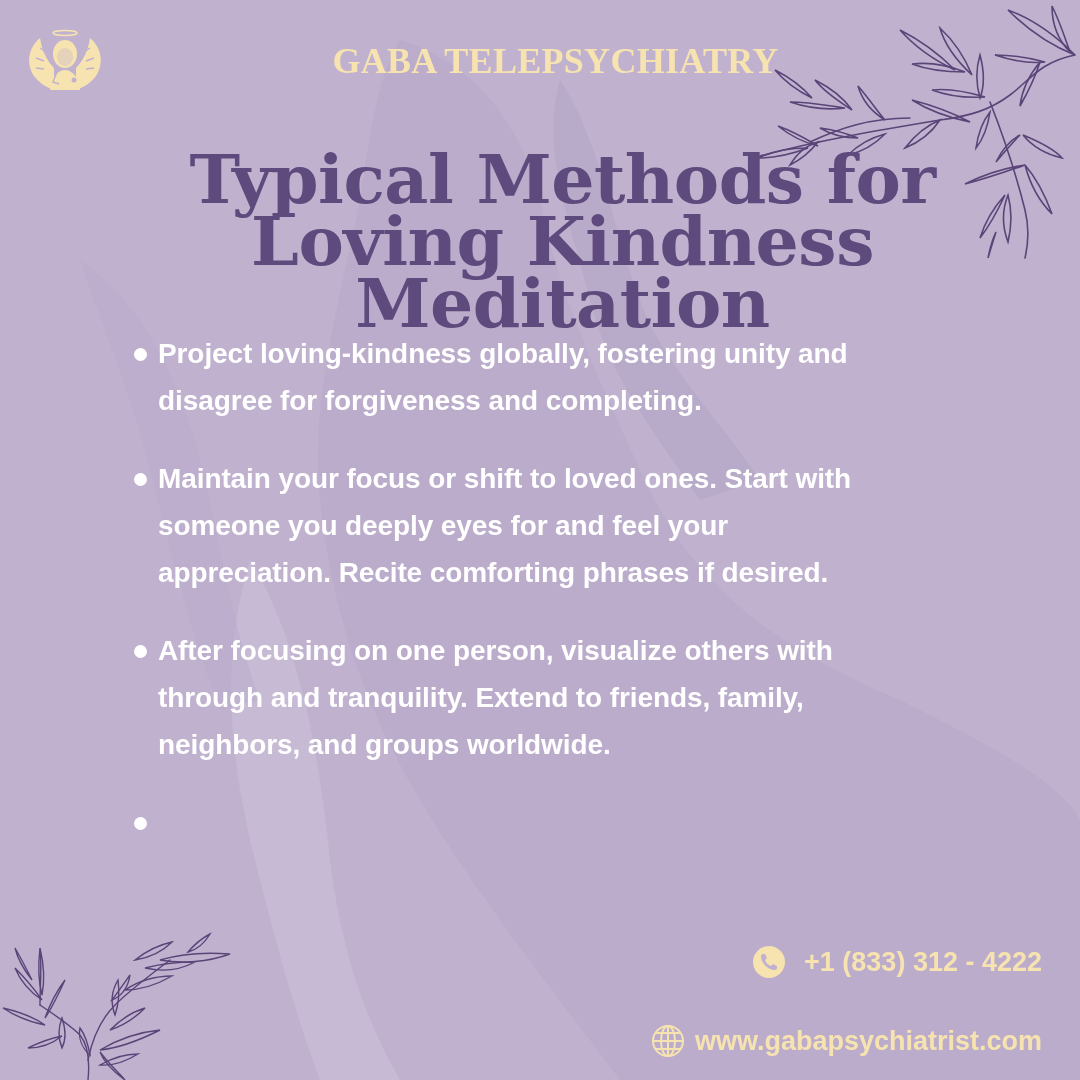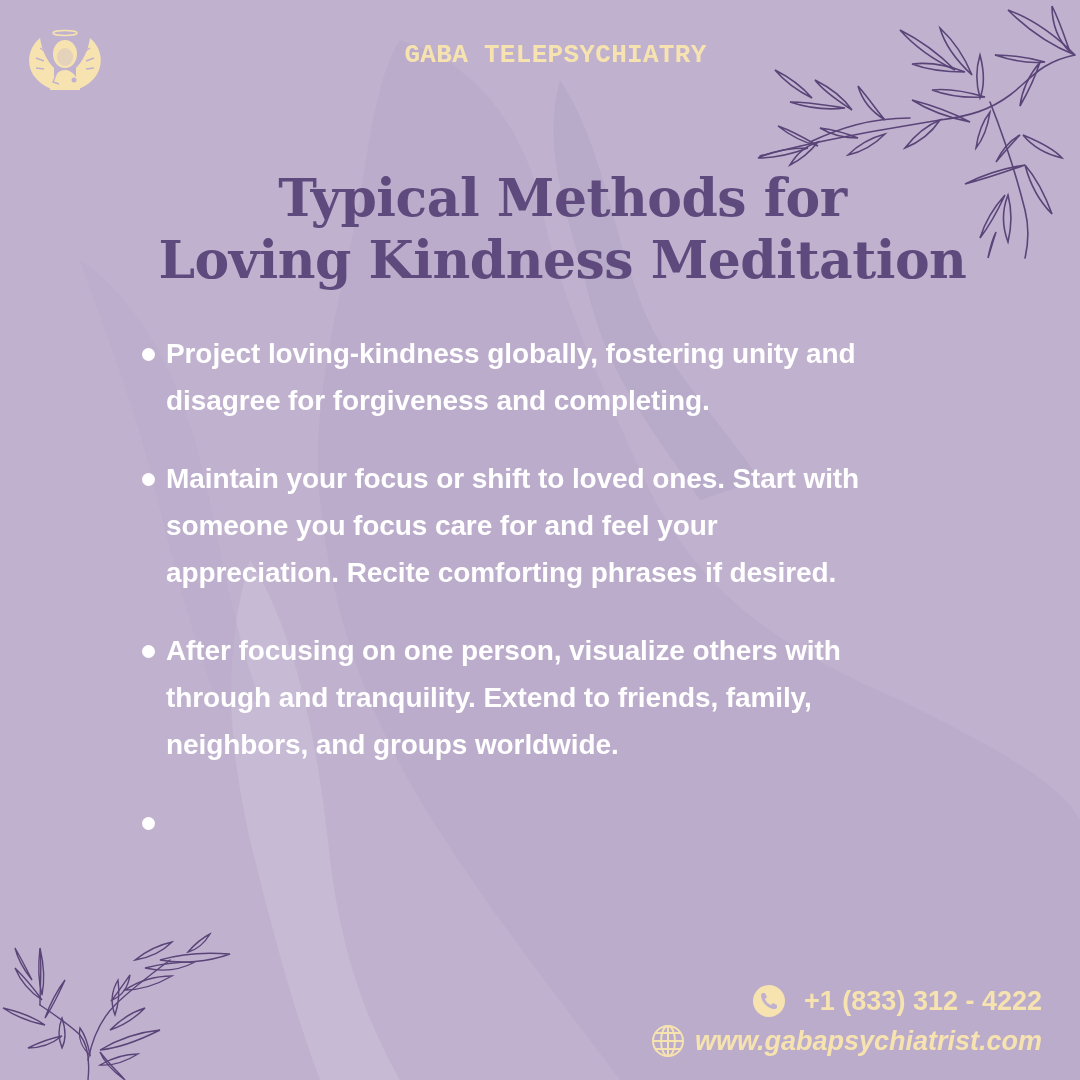--- a/index.html
+++ b/index.html
@@ -7,37 +7,37 @@
       width: 1080px; height: 1080px; overflow: hidden;
       background: #c0b2cf;
       position: relative;
       font-family: "Liberation Sans", sans-serif;
     }
     .bg-stroke { position: absolute; pointer-events: none; }
     .logo { position: absolute; left: 24px; top: 24px; width: 82px; height: 72px; }
     .brand {
       position: absolute; left: 0; right: 0; top: 40px;
       text-align: center;
-      font-family: Liberation Mono, monospace; font-weight: bold;
-      font-size: 26px; letter-spacing: 0.3px;
+      font-family: Liberation Serif, serif; font-weight: bold;
+      font-size: 36px; letter-spacing: 0.3px;
       color: #f7e3b0;
       margin-left: 31px;
     }
     .title {
-      position: absolute; left: 0; right: 0; top: 167px;
+      position: absolute; left: 0; right: 0; top: 148px;
       text-align: center;
       font-family: "DejaVu Serif", serif; font-weight: bold;
-      font-size: 52px; line-height: 62px;
+      font-size: 68px; line-height: 62px;
       color: #5f4a7e;
       letter-spacing: -0.5px;
       margin-left: 45px;
     }
     .branch { position: absolute; pointer-events: none; }
     .bullets {
-      position: absolute; left: 140px; top: 330px; width: 830px;
+      position: absolute; left: 132px; top: 330px; width: 830px;
       margin: 0; padding: 0; list-style: none;
     }
     .bullet {
       position: relative;
       padding-left: 26px;
       color: #ffffff;
       font-weight: bold;
       font-size: 28px; line-height: 47px;
       margin-bottom: 31px;
       letter-spacing: -0.1px;
@@ -45,22 +45,22 @@
     .bullet-dot {
       position: absolute; left: 2px; top: 18px;
       width: 13px; height: 13px; border-radius: 50%;
       background: #ffffff;
     }
     .contact {
       position: absolute; right: 38px;
       display: flex; align-items: center; gap: 10px;
       color: #f7e3b0; font-weight: bold; font-size: 27px;
     }
-    .contact.phone { top: 984px; gap: 18px; }
-    .contact.web { top: 1024px; font-style: italic; }
+    .contact.phone { top: 945px; gap: 18px; }
+    .contact.web { top: 1024px; }
     .contact svg { display: block; }
   </style>
 </head>
 <body>
 
 <svg class="bg-stroke" width="1080" height="1080" viewBox="0 0 1080 1080" style="left:0;top:0;">
   <path d="M400 40 C 470 60, 520 120, 540 200 C 560 300, 600 380, 640 470 C 690 580, 760 640, 900 700 C 980 740, 1060 780, 1080 820 L1080 1080 L 620 1080 C 560 1000, 480 900, 420 800 C 360 700, 330 600, 320 500 C 310 400, 340 300, 360 200 C 370 130, 380 70, 400 40 Z" fill="#b7a8c8" opacity="0.55"></path>
   <path d="M250 560 C 300 640, 320 760, 330 860 C 340 940, 360 1010, 400 1080 L 320 1080 C 290 1000, 270 920, 250 840 C 230 750, 220 660, 250 560 Z" fill="#d0c4dc" opacity="0.45"></path>
   <path d="M560 80 C 600 140, 610 220, 640 300 C 660 360, 720 420, 760 480 L 700 500 C 660 440, 610 380, 590 300 C 570 220, 540 150, 560 80 Z" fill="#ad9dc0" opacity="0.4"></path>
   <path d="M80 260 C 140 300, 180 380, 200 460 C 220 540, 230 620, 260 700 L 220 710 C 190 630, 170 550, 150 470 C 130 390, 100 320, 80 260 Z" fill="#b5a6c7" opacity="0.35"></path>
@@ -126,21 +126,21 @@
 
 <ul class="bullets">
   <li class="bullet">
     <span class="bullet-dot"></span>
     <div>Project loving-kindness globally, fostering unity and</div>
     <div>disagree for forgiveness and completing.</div>
   </li>
   <li class="bullet">
     <span class="bullet-dot"></span>
     <div>Maintain your focus or shift to loved ones. Start with</div>
-    <div>someone you focus care for and feel your</div>
+    <div>someone you deeply eyes for and feel your</div>
     <div>appreciation. Recite comforting phrases if desired.</div>
   </li>
   <li class="bullet">
     <span class="bullet-dot"></span>
     <div>After focusing on one person, visualize others with</div>
     <div>through and tranquility. Extend to friends, family,</div>
     <div>neighbors, and groups worldwide.</div>
   </li>
   <li class="bullet">
     <span class="bullet-dot"></span>

